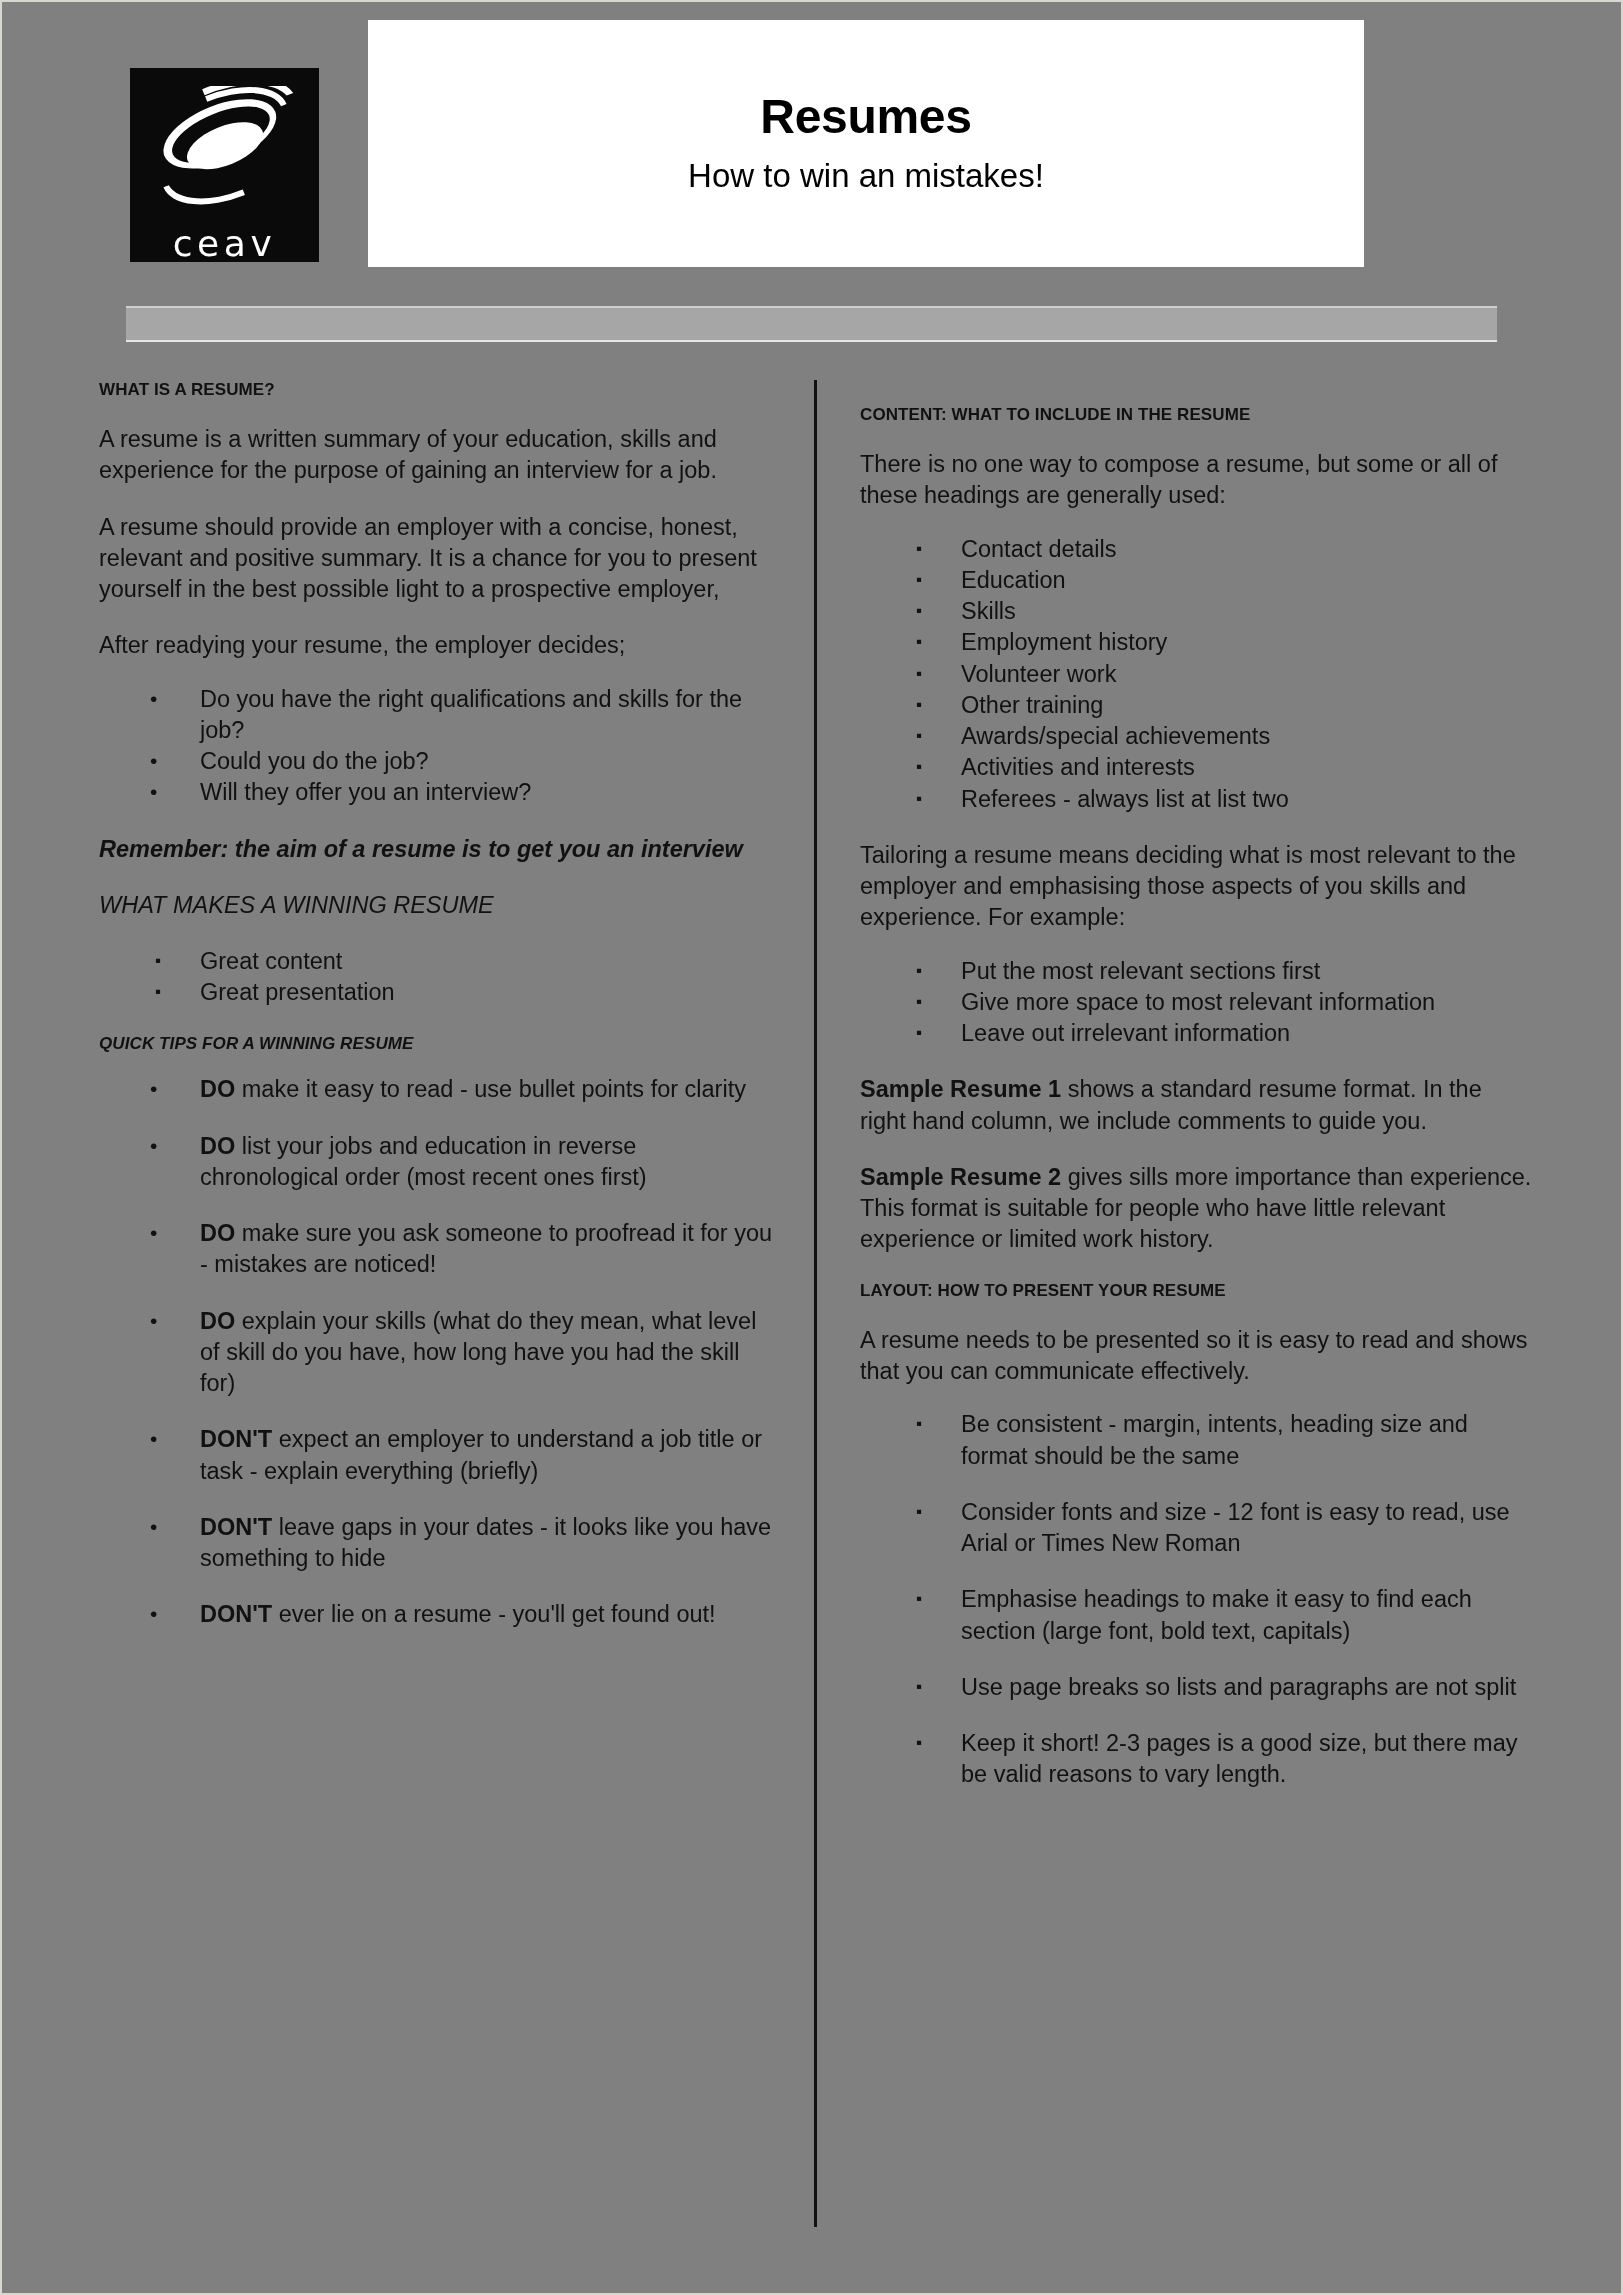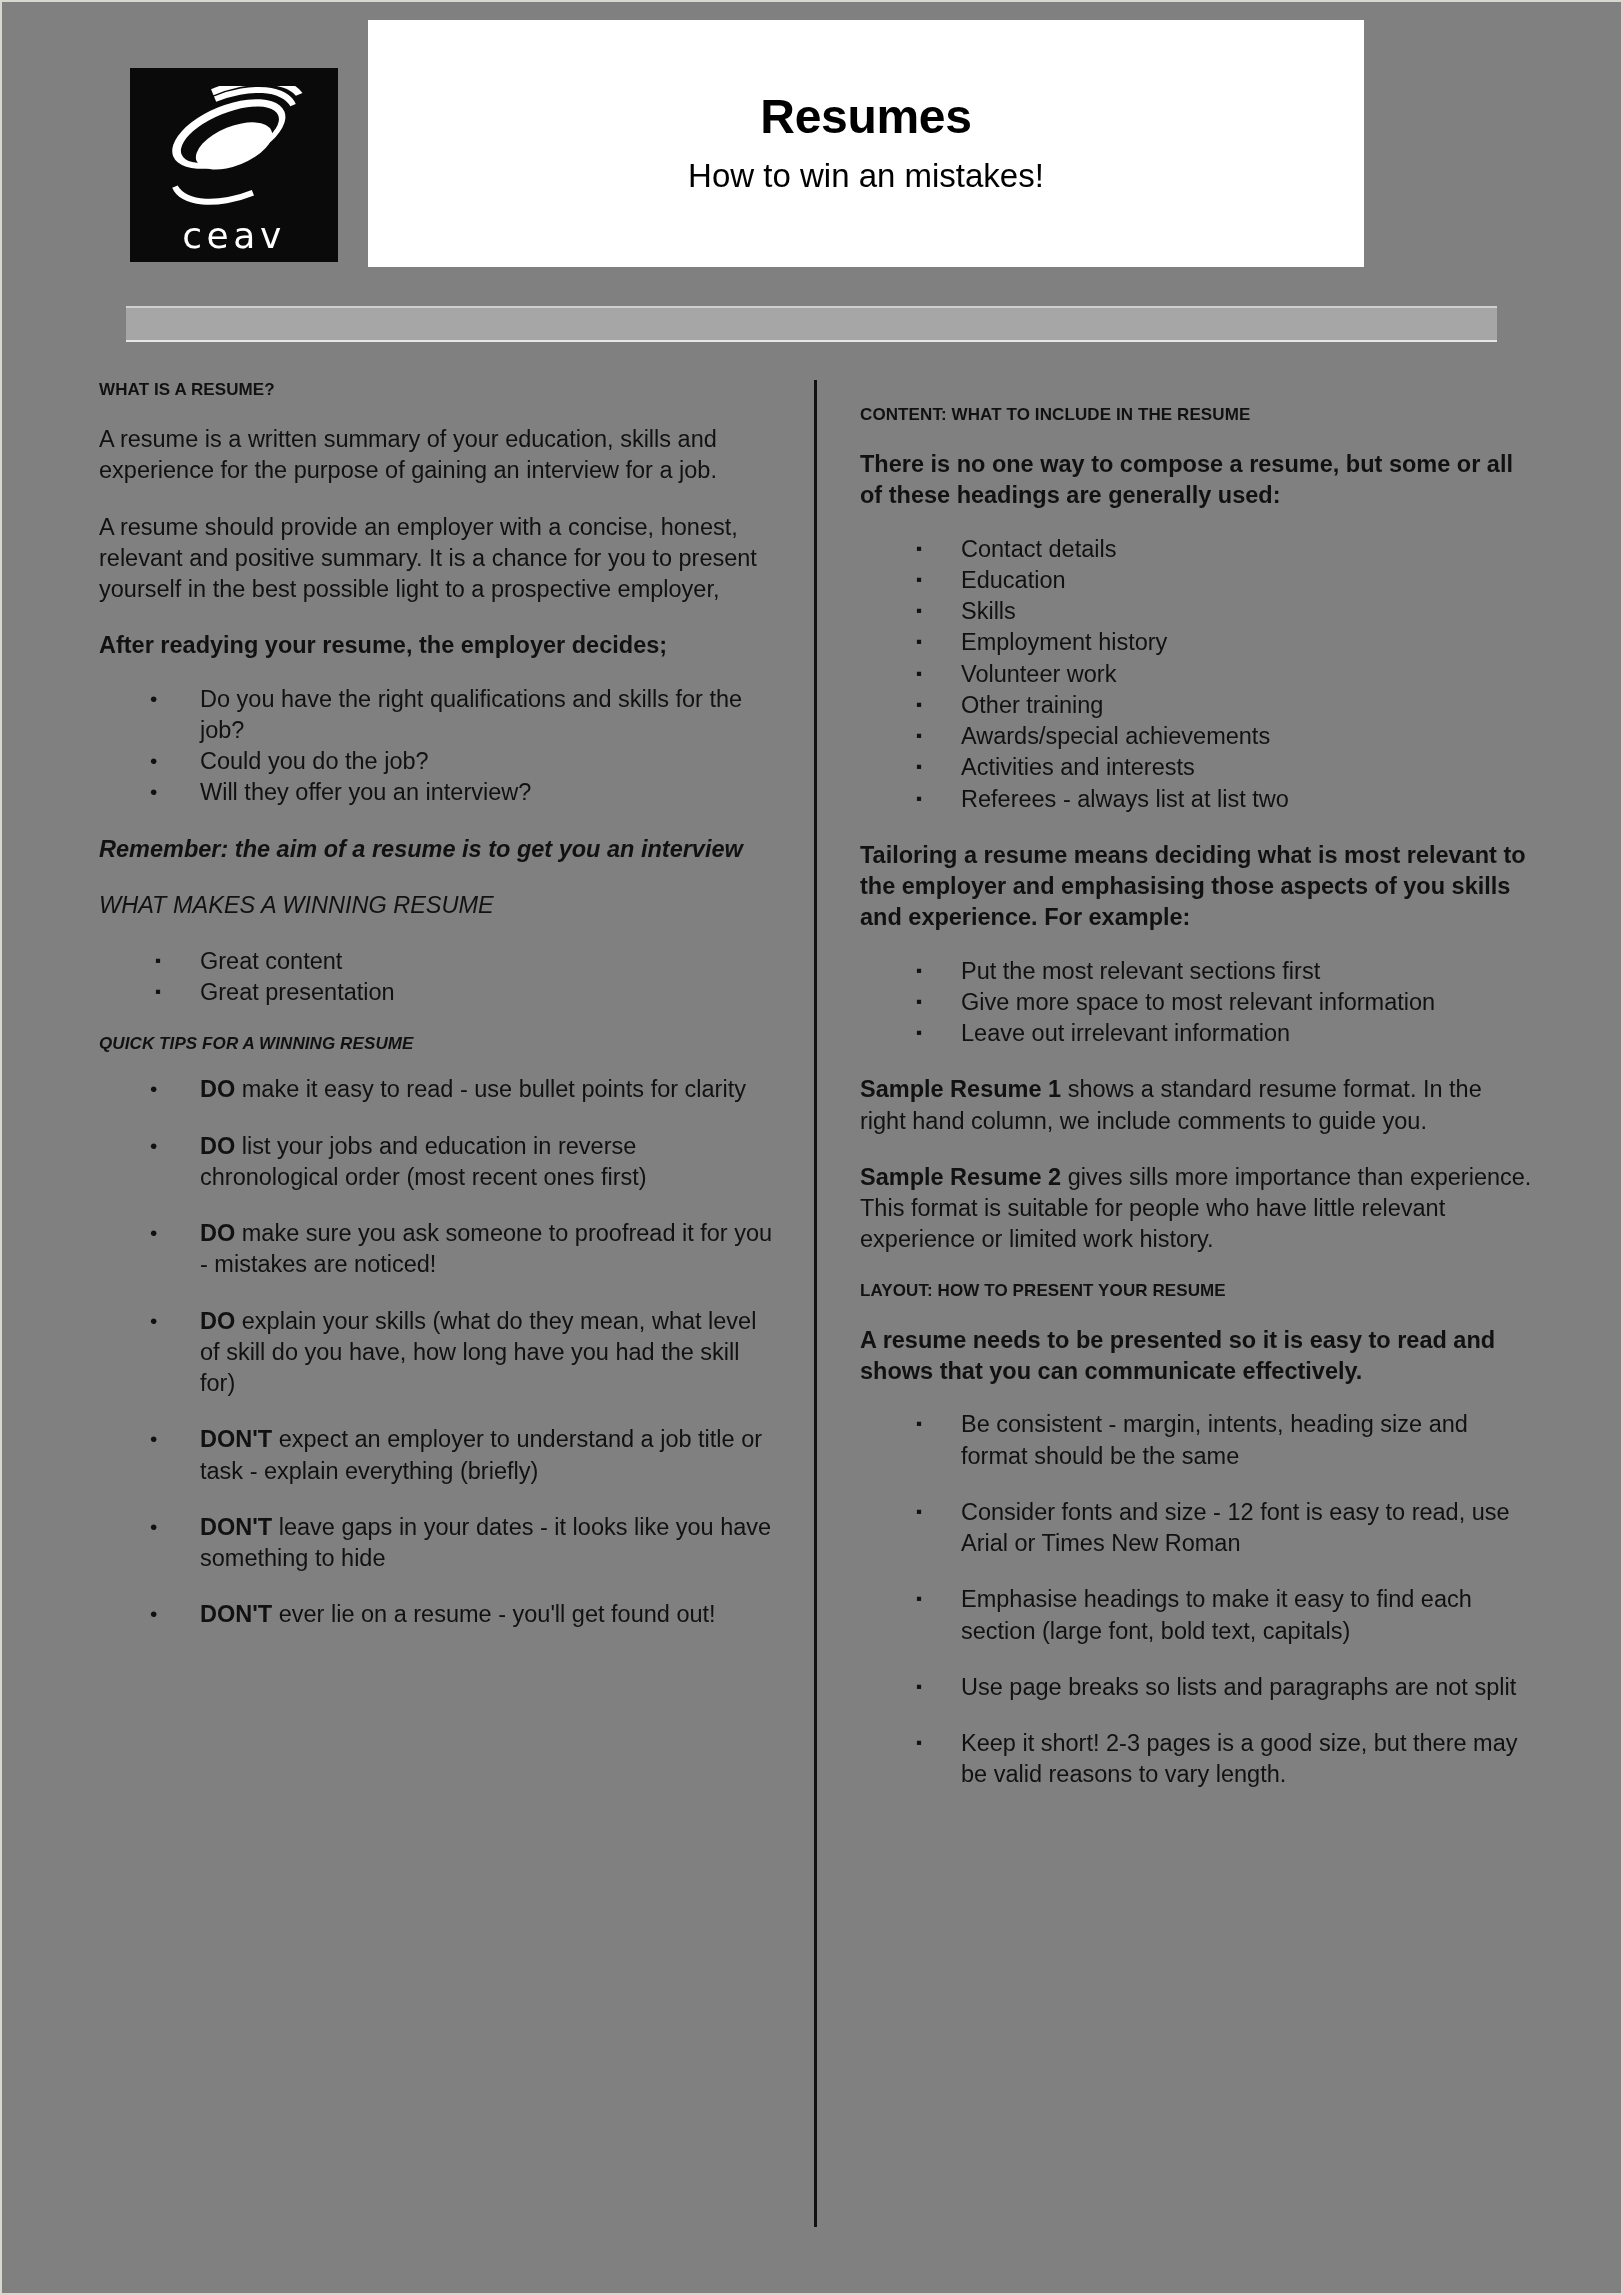--- a/index.html
+++ b/index.html
@@ -18,28 +18,29 @@
     box-sizing: border-box;
     border: 2px solid #d8d8d0;
     overflow: hidden;
   }
 
   
   .logo-box {
     position: absolute;
     left: 128px;
     top: 66px;
-    width: 208px;
+    width: 189px;
     height: 194px;
     background: #0a0a0a;
     display: flex;
     flex-direction: column;
     align-items: center;
     justify-content: flex-start;
     overflow: hidden;
+    gap: 8px;
   }
   .logo-mark {
     width: 150px;
     height: 127px;
     margin-top: 18.3px;
     display: block;
   }
   .logo-word {
     color: #ffffff;
     font-family: "DejaVu Sans", sans-serif;
@@ -124,21 +125,21 @@
     letter-spacing: 0.1px;
   }
   h2.sec-head.tight { margin-bottom: 20px; font-style: italic; }
 
   p.body {
     font-size: 23.5px;
     font-weight: normal;
     margin: 0 0 25px 0;
     line-height: 1.33;
   }
-  p.body.last { margin-bottom: 22px; font-weight: bold; }
+  p.body.last { margin-bottom: 22px; }
   p.body.em-bold-italic {
     font-weight: bold;
     font-style: italic;
   }
   p.body.em-italic {
     font-style: italic;
   }
   p.body b { font-weight: bold; }
 
   ul.bullets {

